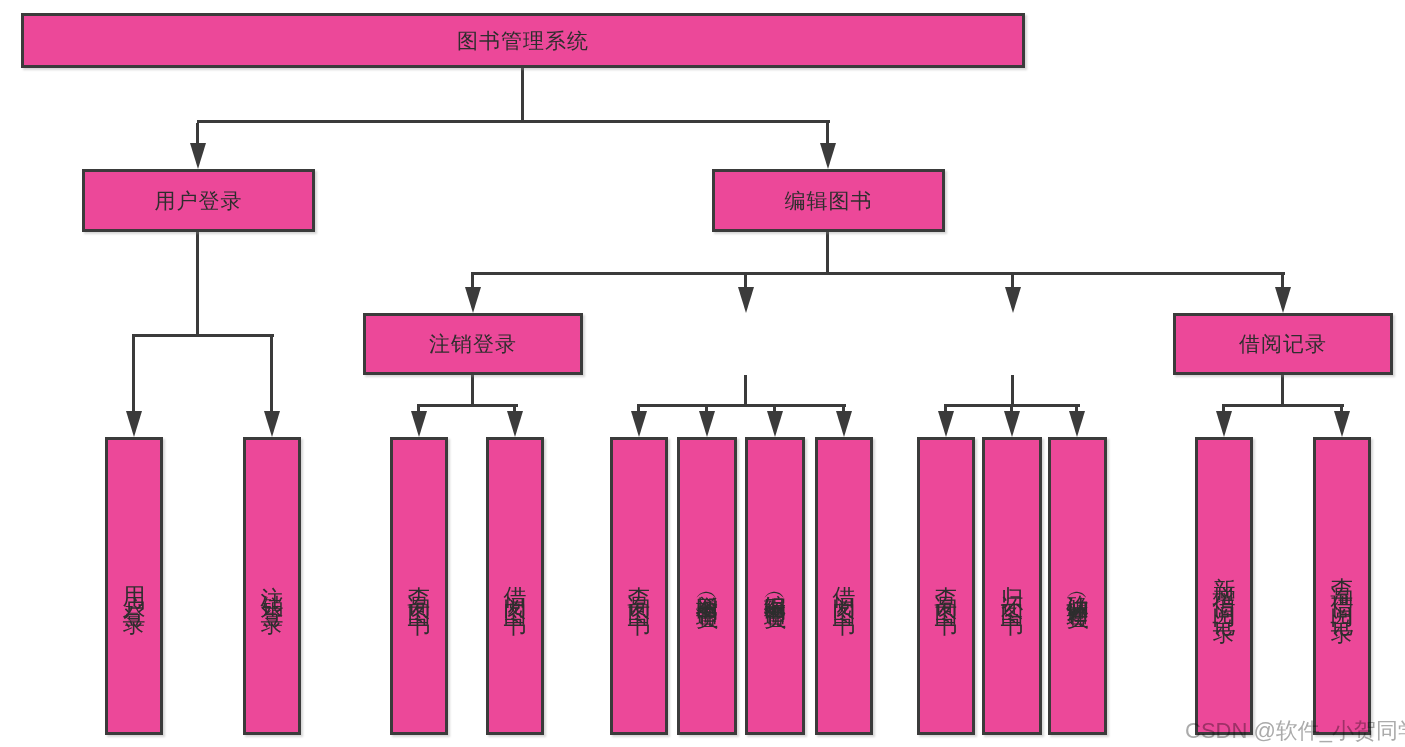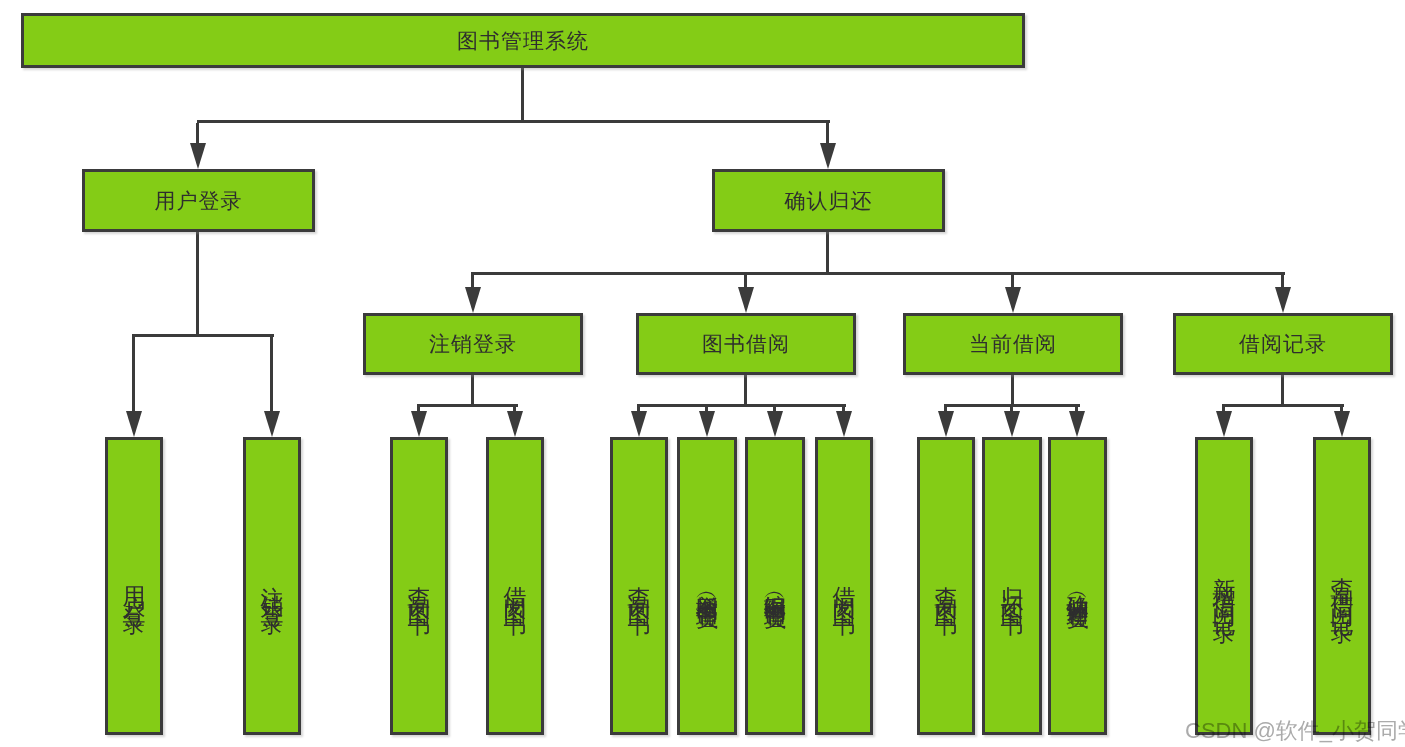--- a/index.html
+++ b/index.html
@@ -2,21 +2,21 @@
 <html><head>
 <meta charset="utf-8">
 <style>
   html,body { margin:0; padding:0; background:#ffffff; }
   .stage {
     position:relative; width:1405px; height:747px; background:#ffffff;
     font-family:"Liberation Sans", sans-serif; overflow:hidden;
   }
   .box {
     position:absolute; box-sizing:border-box;
-    border:3px solid #3b3b3b; background:#84cc16; color:#2e2e2e;
+    border:3px solid #3b3b3b; background:#ec4899; color:#2e2e2e;
     display:flex; align-items:center; justify-content:center;
     box-shadow:2px 2px 2px rgba(140,140,140,0.35);
     z-index:2;
   }
   .hbox { font-size:21px; letter-spacing:1px; }
   .vtext {
     writing-mode:vertical-rl; text-orientation:mixed;
     font-size:23px; line-height:1; letter-spacing:9px;
   }
   .long .vtext { font-size:22px; letter-spacing:2px; }
@@ -42,34 +42,28 @@
 
   <div class="box hbox" style="left:21px; top:13px; width:1004px; height:55px;">
     <span>图书管理系统</span>
   </div>
 
   <div class="box hbox" style="left:82px; top:169px; width:233px; height:63px;">
     <span>用户登录</span>
   </div>
 
   <div class="box hbox" style="left:712px; top:169px; width:233px; height:63px;">
-    <span>确认归还</span>
+    <span>编辑图书</span>
   </div>
 
   <div class="box hbox" style="left:363px; top:313px; width:220px; height:62px;">
     <span>注销登录</span>
   </div>
 
-  <div class="box hbox" style="left:636px; top:313px; width:220px; height:62px;">
-    <span>图书借阅</span>
-  </div>
 
-  <div class="box hbox" style="left:903px; top:313px; width:220px; height:62px;">
-    <span>当前借阅</span>
-  </div>
 
   <div class="box hbox" style="left:1173px; top:313px; width:220px; height:62px;">
     <span>借阅记录</span>
   </div>
 
   <div class="box" style="left:105px; top:437px; width:58px; height:298px;">
     <span class="vtext">用户登录</span>
   </div>
 
   <div class="box" style="left:243px; top:437px; width:58px; height:298px;">

